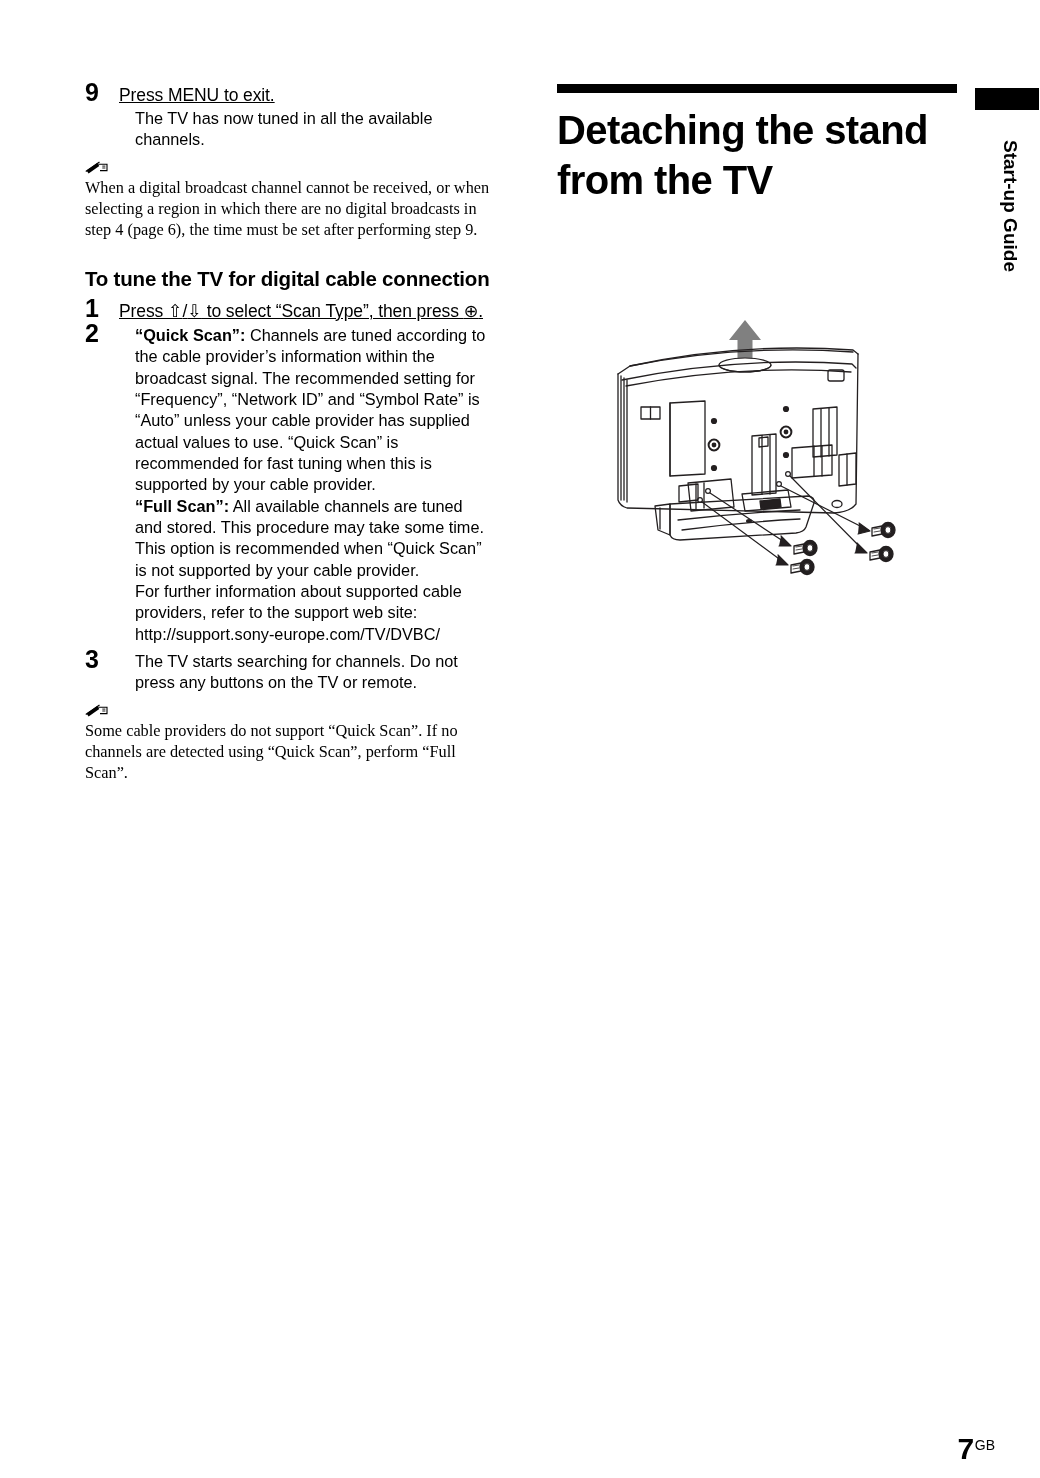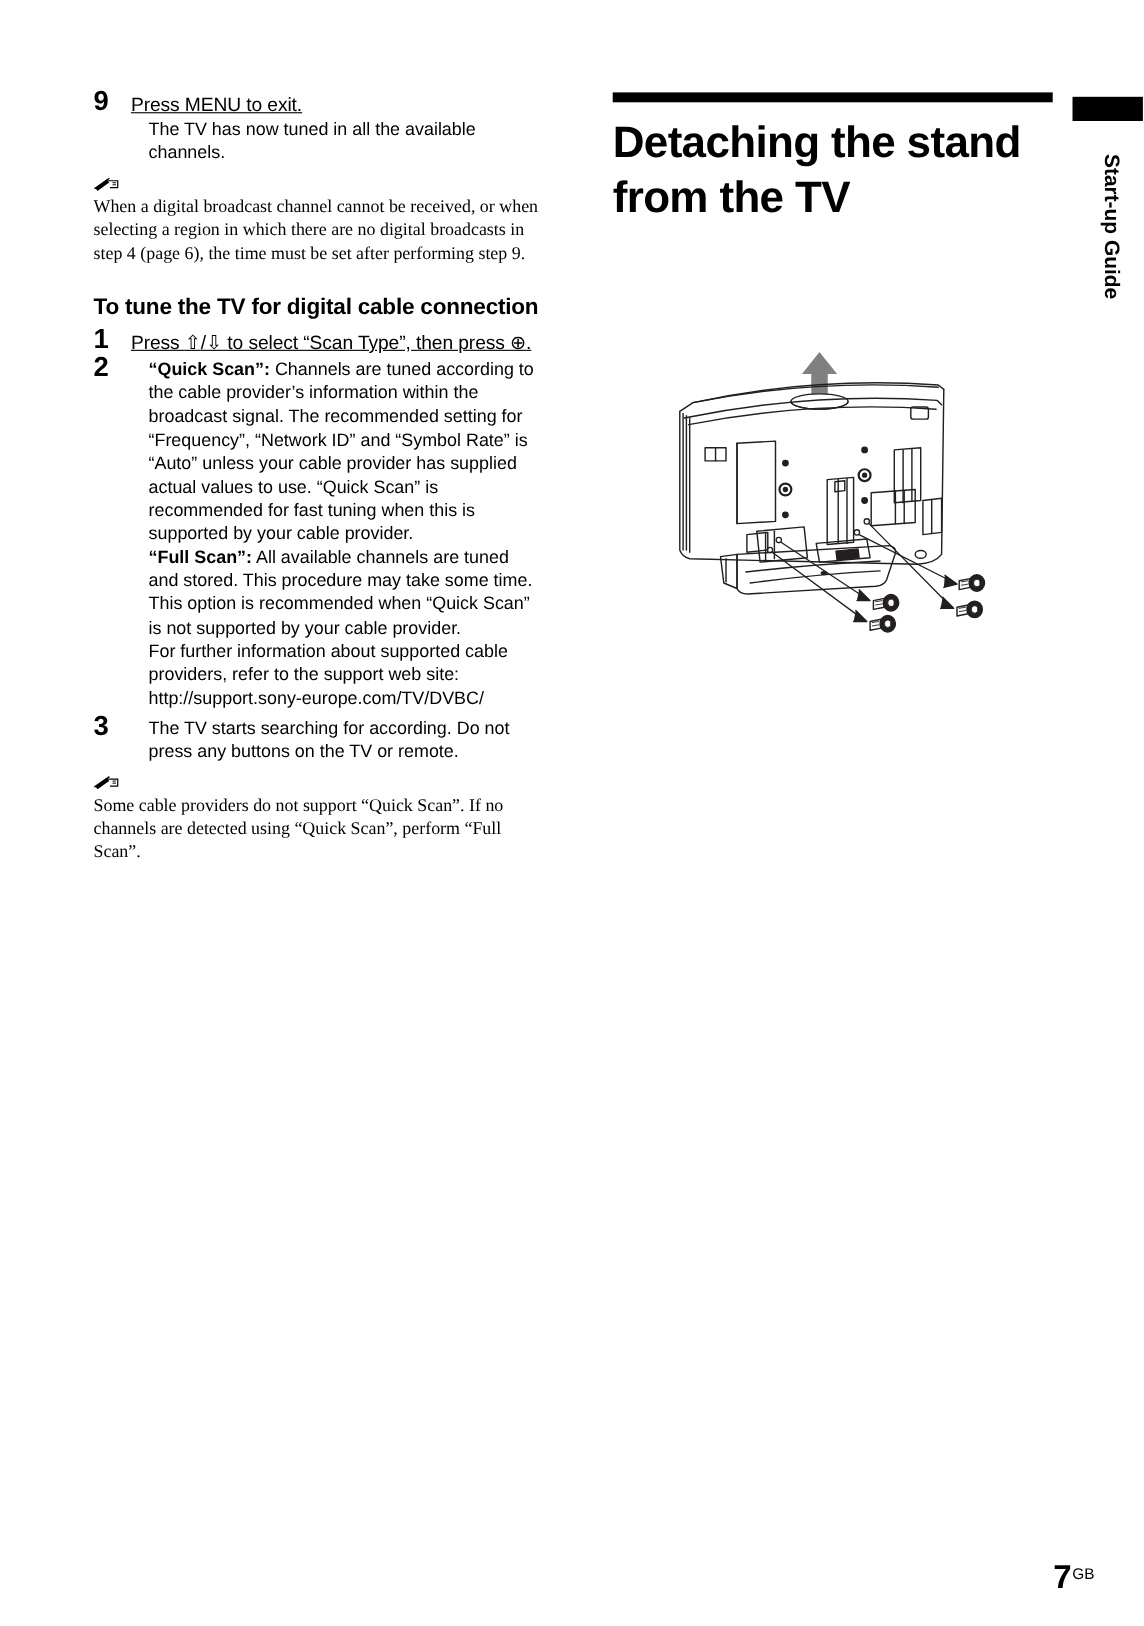--- a/index.html
+++ b/index.html
@@ -141,21 +141,21 @@
     left: 600px;
     top: 308px;
     width: 310px;
     height: 280px;
   }
 
   
   .footer {
     position: absolute;
     right: 45px;
-    bottom: 26px;
+    bottom: 12px;
     text-align: right;
     white-space: nowrap;
   }
   .page-num {
     font-family: "Liberation Sans Narrow", "Liberation Sans", sans-serif;
     font-weight: bold;
     font-size: 30px;
     letter-spacing: -0.5px;
   }
   .page-suffix {
@@ -197,21 +197,21 @@
       <div class="step-instruction"><span>Press </span><span class="arrow-glyph">⇧</span><span>/</span><span class="arrow-glyph">⇩</span><span> to select “Scan Type”, then press </span><span class="arrow-glyph">⊕</span><span>.</span></div>
     </div>
 
     <div class="step">
       <div class="step-num">2</div>
       <div class="step-detail"><b>“Quick Scan”:</b><span> Channels are tuned according to the cable provider’s information within the broadcast signal. The recommended setting for “Frequency”, “Network ID” and “Symbol Rate” is “Auto” unless your cable provider has supplied actual values to use. “Quick Scan” is recommended for fast tuning when this is supported by your cable provider.</span><br><b>“Full Scan”:</b><span> All available channels are tuned and stored. This procedure may take some time. This option is recommended when “Quick Scan” is not supported by your cable provider.</span><br><span>For further information about supported cable providers, refer to the support web site: http://support.sony-europe.com/TV/DVBC/</span></div>
     </div>
 
     <div class="step" style="margin-top:6px;">
       <div class="step-num">3</div>
-      <div class="step-detail">The TV starts searching for according. Do not press any buttons on the TV or remote.</div>
+      <div class="step-detail">The TV starts searching for channels. Do not press any buttons on the TV or remote.</div>
     </div>
 
     <div class="note">
       <svg class="note-icon" viewBox="0 0 26 15">
         <path d="M1.5 9.6 L12.2 2.0 L14.3 5.0 L3.6 12.6 Z" fill="#000"></path>
         <path d="M13.2 3.3 L22.0 3.3 L22.0 9.6 L15.0 9.6" fill="none" stroke="#000" stroke-width="1.1"></path>
         <path d="M17.3 5.1 L20.4 5.1 M17.3 7.0 L20.4 7.0" stroke="#000" stroke-width="0.9"></path>
         <path d="M0.8 10.6 L14.5 1.0" stroke="#000" stroke-width="1.2"></path>
       </svg>
       <div class="note-text">Some cable providers do not support “Quick Scan”. If no channels are detected using “Quick Scan”, perform “Full Scan”.</div>

